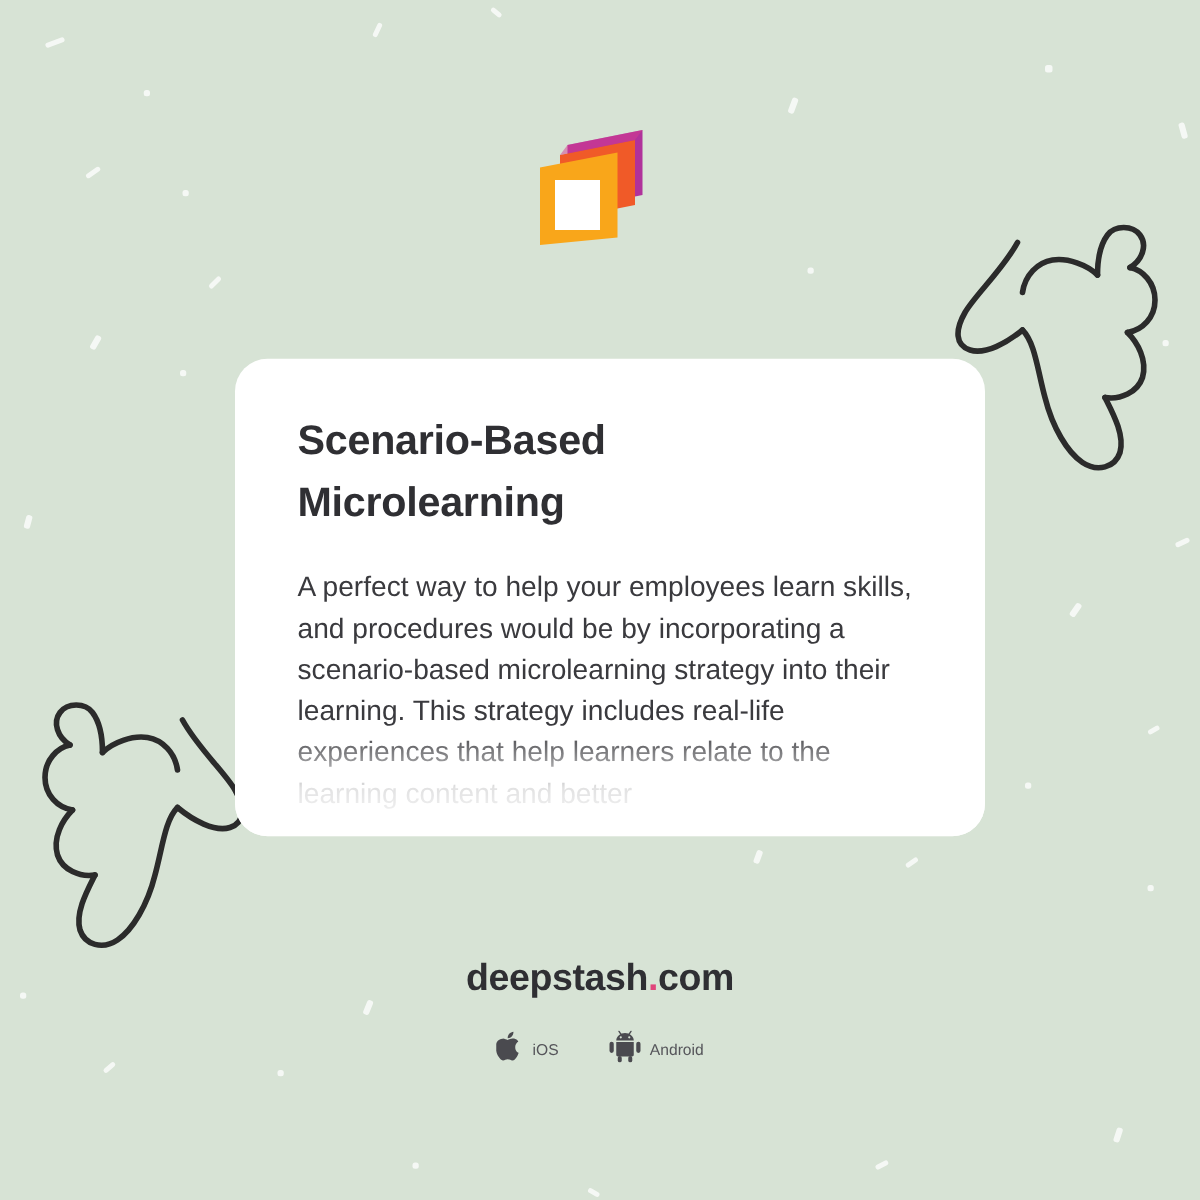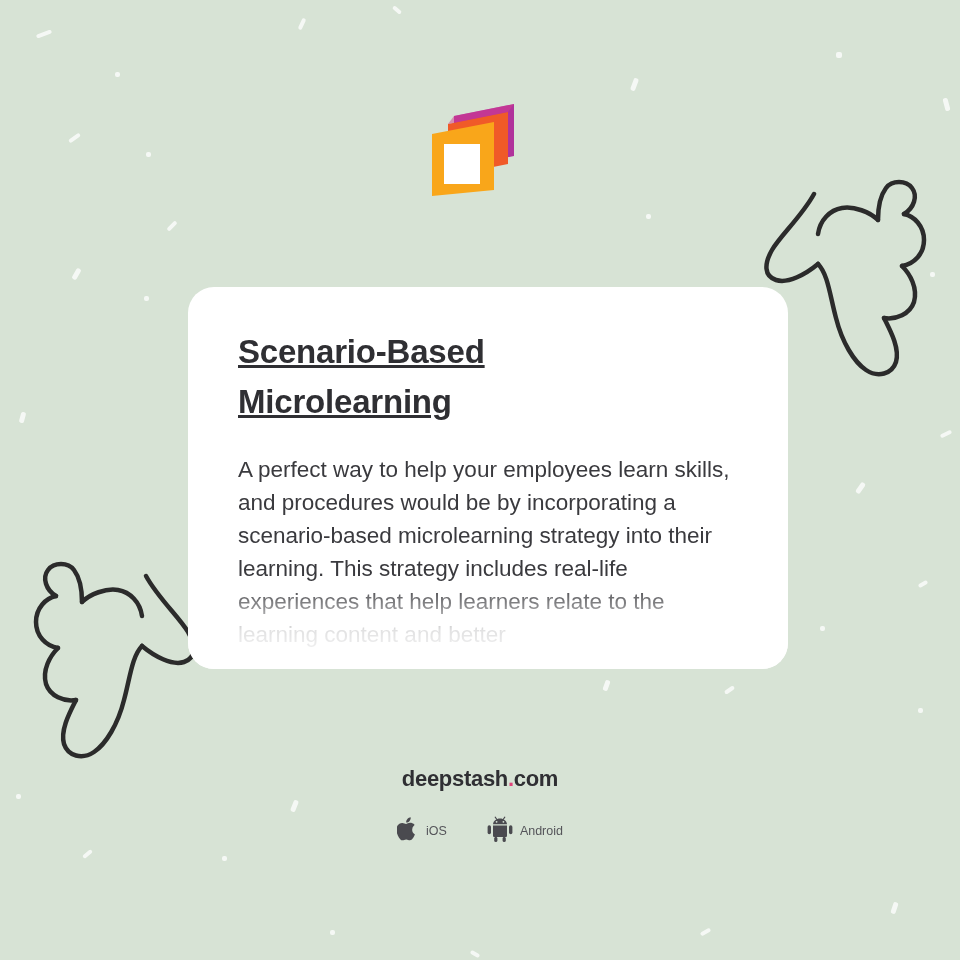--- a/index.html
+++ b/index.html
@@ -65,21 +65,20 @@
     overflow: hidden;
   }
   .card-title {
     font-size: 33px;
     line-height: 50px;
     font-weight: bold;
     color: #2f2f33;
     letter-spacing: -0.2px;
     margin: 0 0 26px 0;
     max-width: 420px;
-    text-decoration: underline;
   }
   .card-body {
     font-size: 22.5px;
     line-height: 33px;
     color: #3a3a3e;
     margin: 0;
     max-width: 530px;
   }
   .card-fade {
     position: absolute;
@@ -100,21 +99,21 @@
     text-align: center;
   }
   .read-more {
     font-size: 11.5px;
     font-weight: bold;
     letter-spacing: 0.9px;
     color: #7b4397;
     margin: 0 0 28px 0;
   }
   .brand {
-    font-size: 22px;
+    font-size: 30px;
     font-weight: bold;
     color: #2f2f33;
     letter-spacing: -0.3px;
     margin: 0 0 24px 0;
   }
   .brand .dot { color: #e0457b; }
   .stores {
     display: flex;
     justify-content: center;
     align-items: center;

